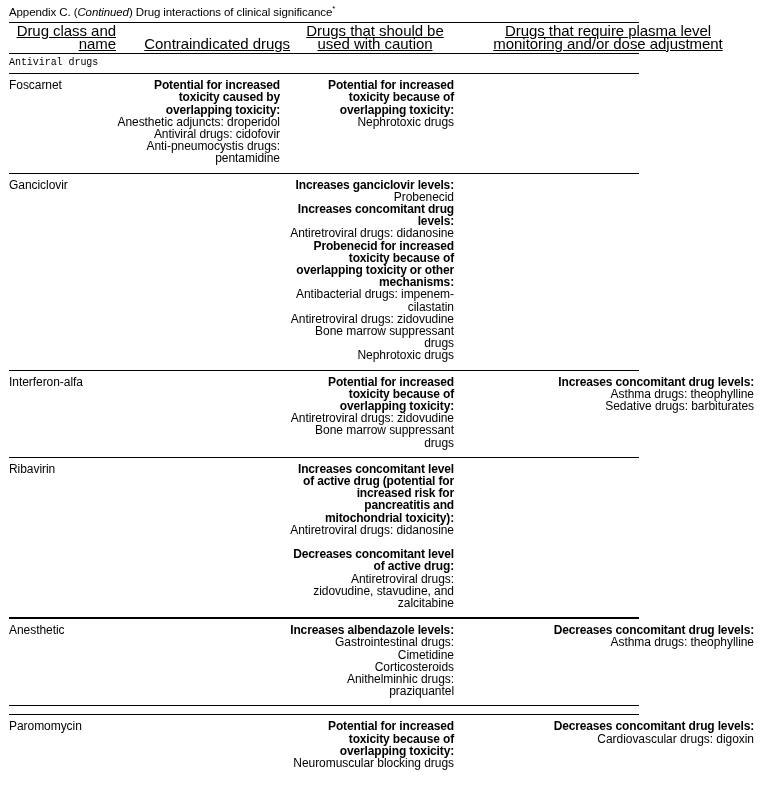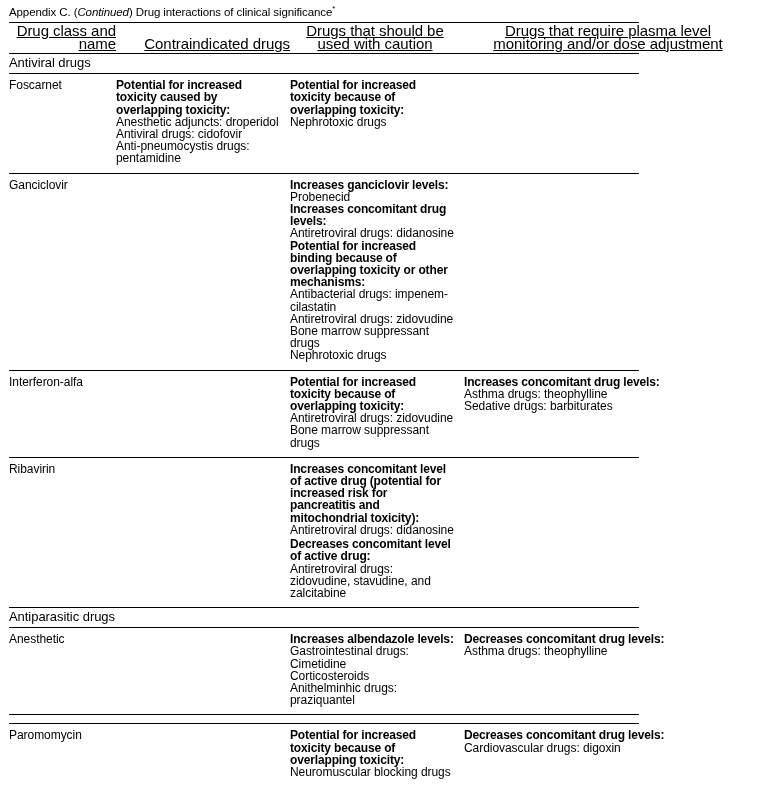--- a/index.html
+++ b/index.html
@@ -57,24 +57,25 @@
     line-height: 12.6px;
     padding: 2px 0 3px 0;
     letter-spacing: -0.05px;
     text-decoration: underline;
   }
   .hdr .center { text-align: center; padding-right: 4px; }
   .hdr .left { text-align: right; }
 
   
   .section-label {
-    font-size: 13px;
+    font-size: 10px;
     line-height: 12px;
     padding: 3px 0 4px 0;
     letter-spacing: -0.05px;
+    font-family: Liberation Mono, monospace;
   }
 
   
   .row td {
     vertical-align: top;
     font-size: 12px;
     line-height: 12.2px;
     padding: 0;
     letter-spacing: -0.05px;
   }
@@ -82,27 +83,27 @@
     padding-top: 5px;
     padding-right: 4px;
   }
   .row .datacell {
     padding-top: 5px;
     padding-right: 10px;
   }
   .row .lastcell { padding-right: 2px; }
   .row-bottom-pad { height: 6px; }
 
-  .blk { margin: 0 0 0 0; }
+  .blk { margin: 0 0 0 0; text-align: right; }
   .blk.b {
     font-weight: bold;
     letter-spacing: -0.15px;
   }
   .blk + .blk { }
-  .blk.gap { margin-top: 2px; }
+  .blk.gap { margin-top: 12px; }
 </style>
 </head>
 <body>
 
 <div class="page">
 
   <div class="title"><span>Appendix C. (</span><span class="ital">Continued</span><span>) Drug interactions of clinical significance</span><span class="sup">*</span></div>
 
   <div class="rule-thin"></div>
 
@@ -183,21 +184,21 @@
         </colgroup>
         <tbody>
           <tr class="row">
             <td class="namecell">Ganciclovir</td>
             <td class="datacell"></td>
             <td class="datacell">
               <div class="blk b">Increases ganciclovir levels:</div>
               <div class="blk">Probenecid</div>
               <div class="blk b">Increases concomitant drug levels:</div>
               <div class="blk">Antiretroviral drugs: didanosine</div>
-              <div class="blk b">Potential for increased binding because of overlapping toxicity or other mechanisms:</div>
+              <div class="blk b">Probenecid for increased toxicity because of overlapping toxicity or other mechanisms:</div>
               <div class="blk">Antibacterial drugs: impenem-cilastatin</div>
               <div class="blk">Antiretroviral drugs: zidovudine</div>
               <div class="blk">Bone marrow suppressant drugs</div>
               <div class="blk">Nephrotoxic drugs</div>
             </td>
             <td class="datacell lastcell"></td>
           </tr>
           <tr>
             <td colspan="4" class="row-bottom-pad"></td>
           </tr>
@@ -250,33 +251,20 @@
               <div class="blk">Antiretroviral drugs: zidovudine, stavudine, and zalcitabine</div>
             </td>
             <td class="datacell lastcell"></td>
           </tr>
           <tr>
             <td colspan="4" class="row-bottom-pad"></td>
           </tr>
         </tbody>
       </table>
       <div class="rule-thick"></div>
-      <table class="tbl">
-        <colgroup>
-          <col class="c1">
-          <col class="c2">
-          <col class="c3">
-          <col class="c4">
-        </colgroup>
-        <tbody>
-          <tr>
-            <td colspan="4" class="section-label">Antiparasitic drugs</td>
-          </tr>
-        </tbody>
-      </table>
       <div class="rule-thin"></div>
       <table class="tbl">
         <colgroup>
           <col class="c1">
           <col class="c2">
           <col class="c3">
           <col class="c4">
         </colgroup>
         <tbody>
           <tr class="row">

